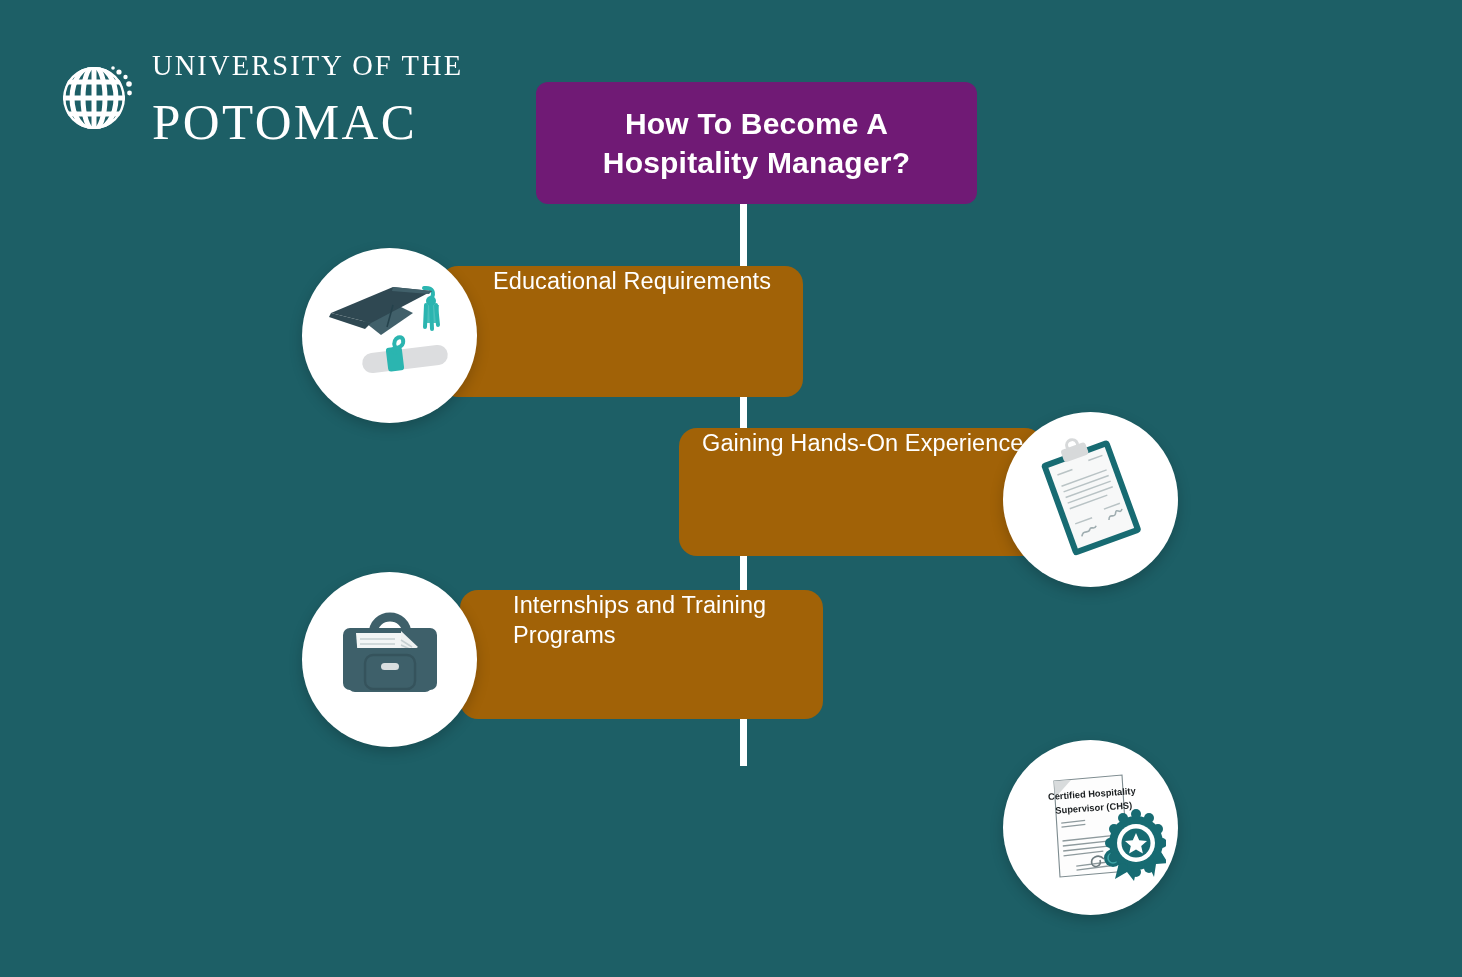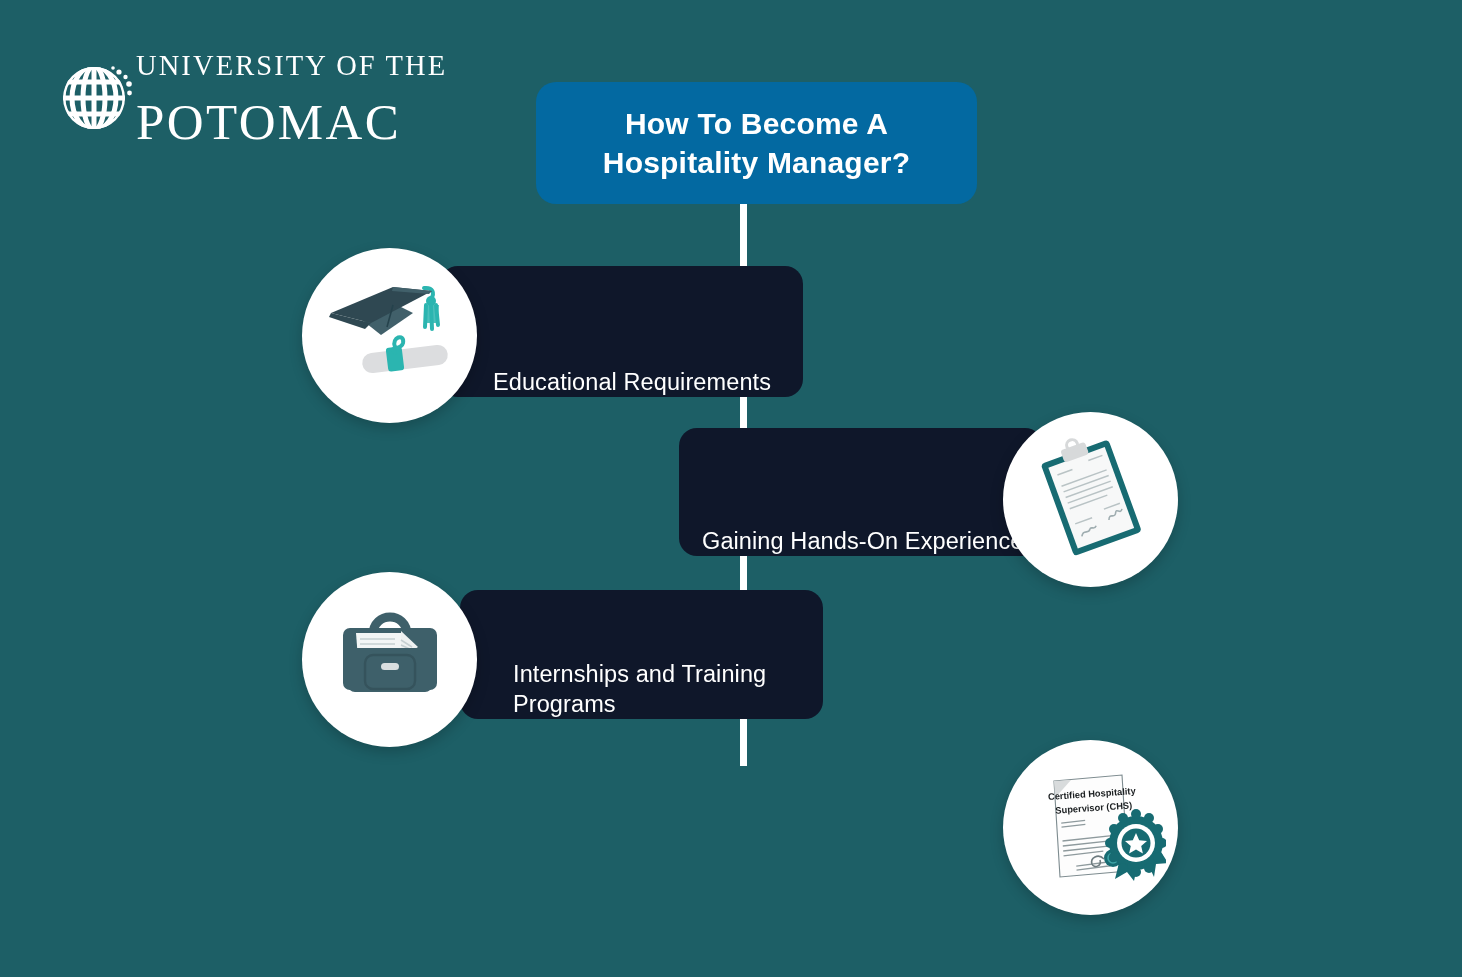--- a/index.html
+++ b/index.html
@@ -28,21 +28,21 @@
   }
   #logo-mark {
     position: absolute;
     left: 0;
     top: 4px;
     width: 86px;
     height: 86px;
   }
   #logo-text {
     position: absolute;
-    left: 80px;
+    left: 96px;
     top: 4px;
     width: 300px;
     color: #ffffff;
     font-family: "Liberation Serif", serif;
     line-height: 1;
   }
   #logo-line1 {
     display: block;
     font-size: 28.5px;
     letter-spacing: 2.1px;
@@ -64,42 +64,42 @@
     left: 740px;
   }
 
   
   #title-card {
     position: absolute;
     left: 536px;
     top: 82px;
     width: 441px;
     height: 122px;
-    background: #0369a1;
-    border-radius: 20px;
+    background: #701a75;
+    border-radius: 12px;
     display: flex;
     align-items: center;
     justify-content: center;
     text-align: center;
   }
   #title-text {
     color: #ffffff;
     font-size: 30px;
     font-weight: bold;
     line-height: 1.3;
     letter-spacing: 0.2px;
   }
 
   
   .step-box {
     position: absolute;
-    background: #0f172a;
+    background: #a16207;
     border-radius: 18px;
     display: flex;
-    align-items: flex-end;
+    align-items: flex-start;
   }
   .step-label {
     color: #ffffff;
     font-size: 23.5px;
     line-height: 1.28;
     letter-spacing: 0.1px;
   }
   .step-left .step-label { padding-left: 53px; padding-right: 16px; }
   .step-right .step-label { padding-left: 23px; padding-right: 16px; }
 

